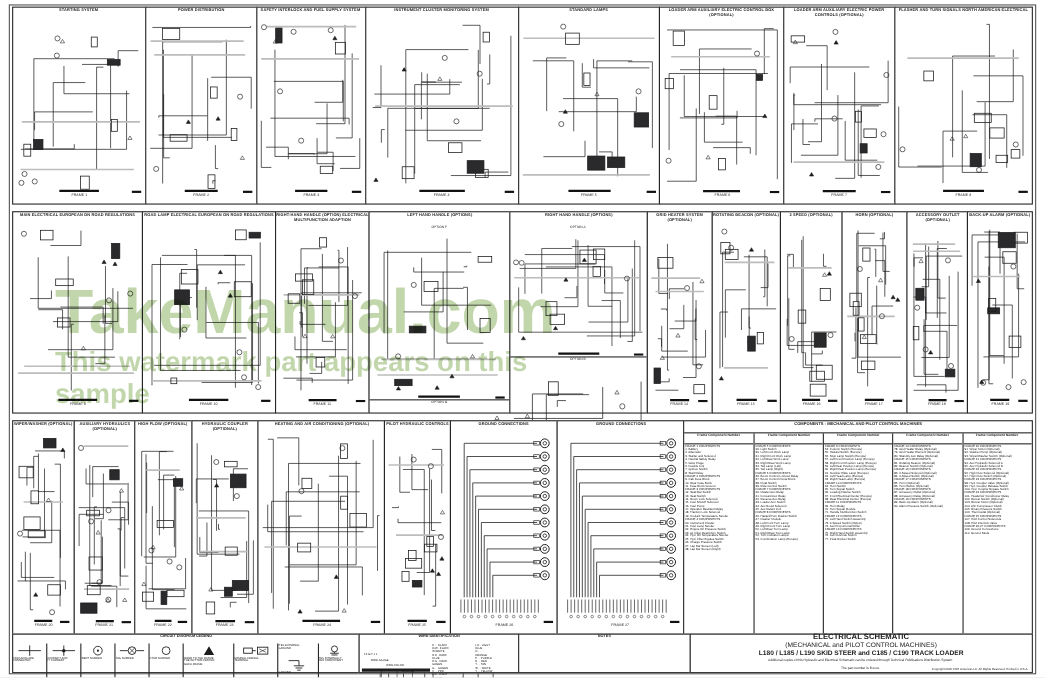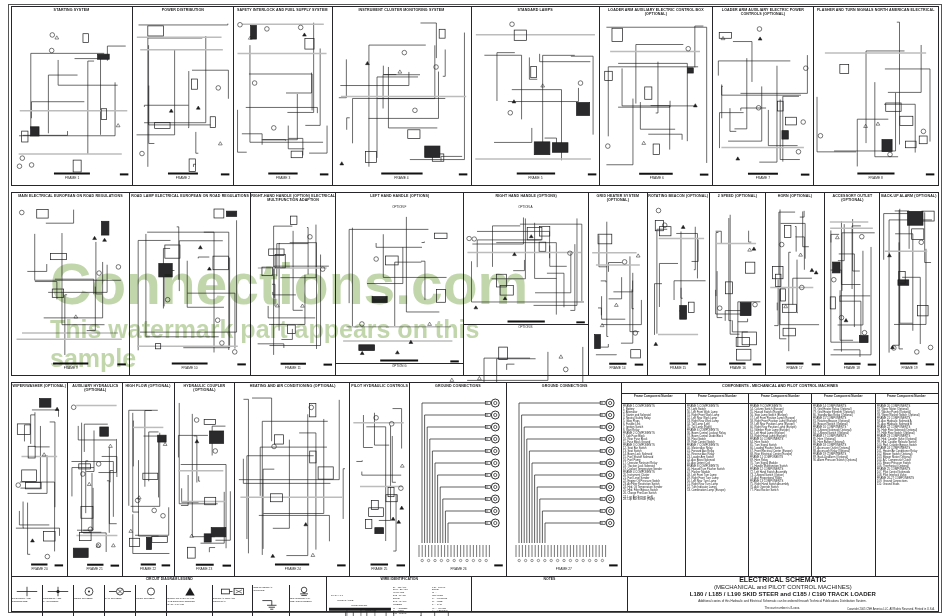--- a/index.html
+++ b/index.html
@@ -1569,16 +1569,16 @@
       <div class="tb1">ELECTRICAL SCHEMATIC</div>
       <div class="tb2">(MECHANICAL and PILOT CONTROL MACHINES)</div>
       <div class="tb3">L180 / L185 / L190 SKID STEER  and  C185 / C190 TRACK LOADER</div>
       <div class="tbsmall">Additional copies of this Hydraulic and Electrical Schematic can be ordered through Technical Publications Distribution System.</div>
       <div class="tbsmall">The part number is 8-xxxx.</div>
       <div class="tbfoot">Copyright 2005 CNH America LLC. All Rights Reserved.   Printed in U.S.A.</div>
     </div>
   </div>
 
   <div class="wm" id="wm" style="color: rgb(183, 207, 157); opacity: 0.85;">
-    <div class="wm1">Connections.com</div>
+    <div class="wm1">TakeManual.com</div>
     <div class="wm2">This watermark part appears on this sample</div>
   </div>
 </div>
 
 </body></html>

